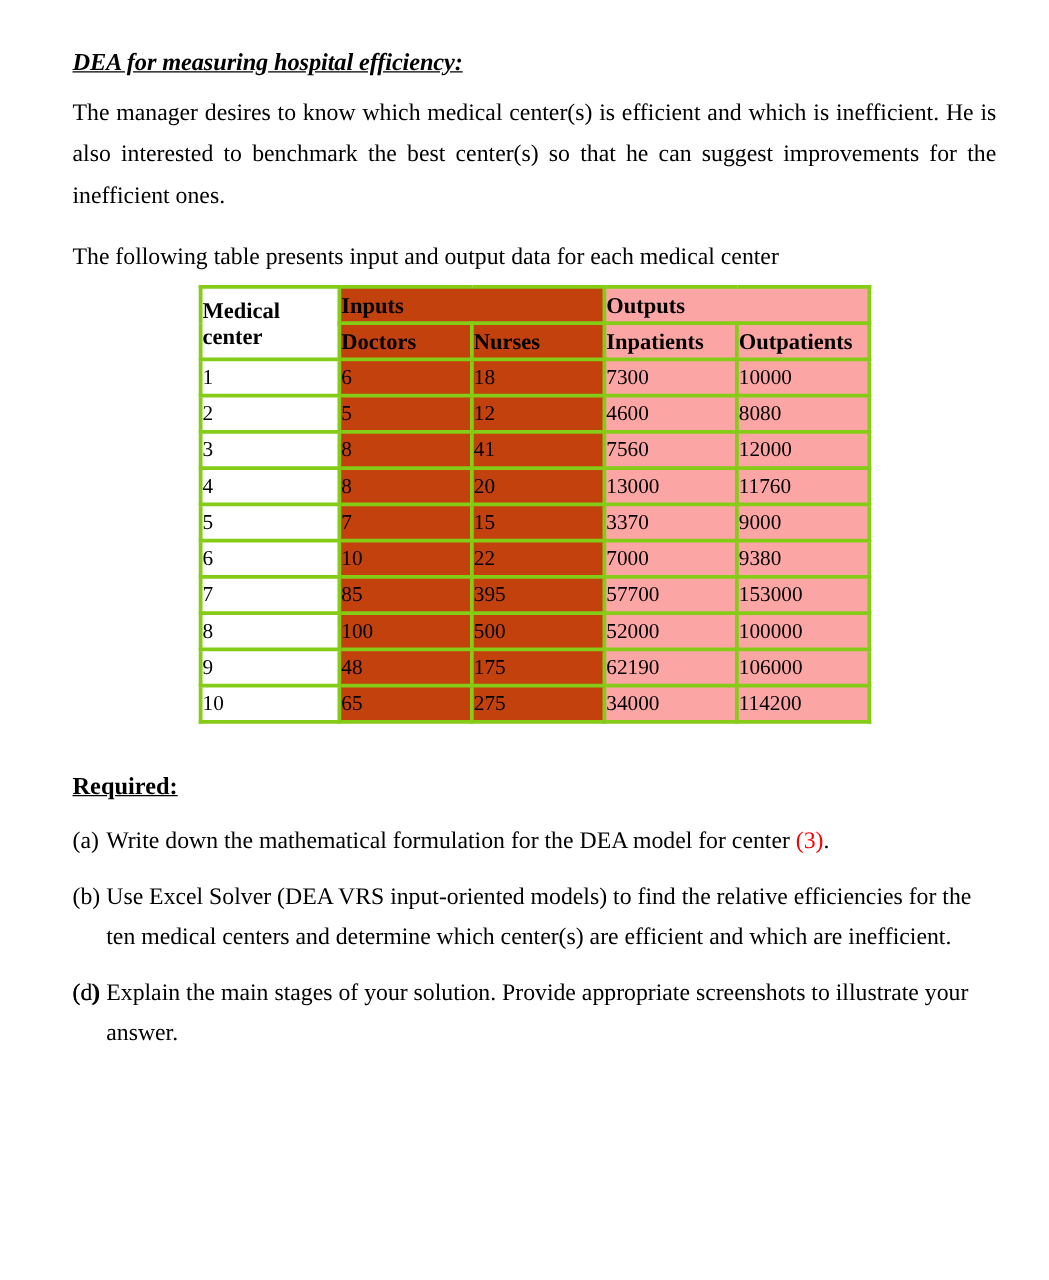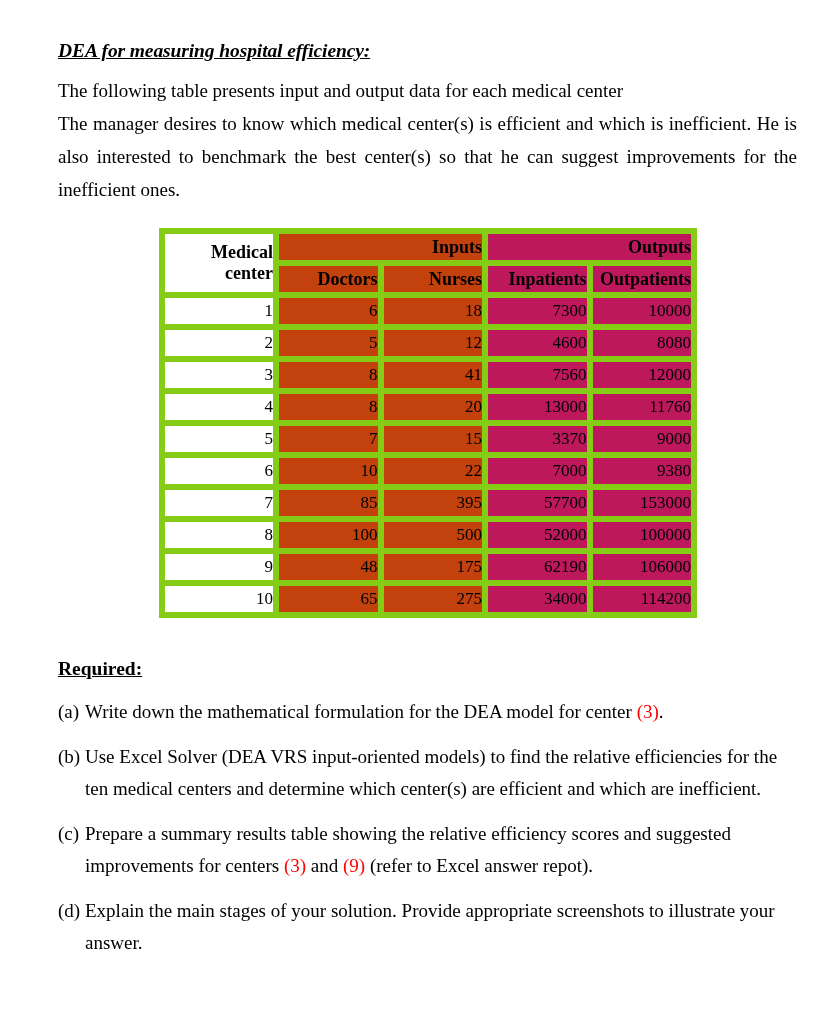--- a/index.html
+++ b/index.html
@@ -70,42 +70,42 @@
   .tbl-wrap {
     padding-left: 101px;
   }
   table.data {
     border-collapse: collapse;
     width: 538px;
     table-layout: fixed;
     font-size: 17px;
   }
   table.data td, table.data th {
-    border: 6px solid #84cc16;
-    text-align: right;
+    border: 3px solid #84cc16;
+    text-align: left;
     vertical-align: middle;
     padding: 0;
     height: 26px;
     font-weight: normal;
     font-size: 17px;
   }
   table.data th {
     font-weight: bold;
     font-size: 18px;
   }
   th.hdr-center {
     width: 108px;
     background: #ffffff;
     line-height: 1.18;
   }
   th.grp-in, th.sub-in, td.cell-in {
     background: #c2410c;
   }
   th.grp-out, th.sub-out, td.cell-out {
-    background: #be185d;
+    background: #fca5a5;
   }
   th.sub-in, td.cell-in { width: 107px; }
   th.sub-out, td.cell-out { width: 108px; }
   td.rownum {
     background: #ffffff;
     font-weight: bold;
     font-size: 18px;
   }
   th.grp-in, th.grp-out {
     height: 31px;
@@ -151,23 +151,23 @@
 </style>
 </head>
 <body>
 
 <div class="page">
   <div class="content">
 
     <div class="doc-title">DEA for measuring hospital efficiency:</div>
 
 
+    <p class="para">The manager desires to know which medical center(s) is efficient and which is inefficient. He is also interested to benchmark the best center(s) so that he can suggest improvements for the inefficient ones.</p>
+
     <p class="para last">The following table presents input and output data for each medical center</p>
-
-    <p class="para">The manager desires to know which medical center(s) is efficient and which is inefficient. He is also interested to benchmark the best center(s) so that he can suggest improvements for the inefficient ones.</p>
 
     <div class="gap-before-table"></div>
 
 
     <div class="tbl-wrap">
       <table class="data">
         <thead>
           <tr>
             <th class="hdr-center" rowspan="2">
               <span>Medical</span><br>
@@ -264,21 +264,21 @@
       <div class="section-head">Required:</div>
 
       <ol class="req" id="required-list">
         <li>
           <span class="marker">(a)</span><span class="seg-host"><span>Write down the mathematical formulation for the DEA model for center </span><span class="red">(3)</span><span>.</span></span>
         </li>
         <li>
           <span class="marker">(b)</span><span class="seg-host"><span>Use Excel Solver (DEA VRS input-oriented models) to find the relative efficiencies for the ten medical centers and determine which center(s) are efficient and which are inefficient.</span></span>
         </li>
         <li>
-          <span class="marker">(c)</span><span class="seg-host"><span>Prepare a summary results table showing the relative efficiency scores and suggested improvements for centers </span><span class="red">(3)</span><span> and </span><span class="red">(9)</span><span> (refer to Excel answer repot).</span></span>
+          <span class="marker">(c)</span>
         </li>
         <li>
           <span class="marker">(d)</span><span class="seg-host"><span>Explain the main stages of your solution. Provide appropriate screenshots to illustrate your answer.</span></span>
         </li>
       </ol>
     </div>
 
   </div>
 </div>
 

